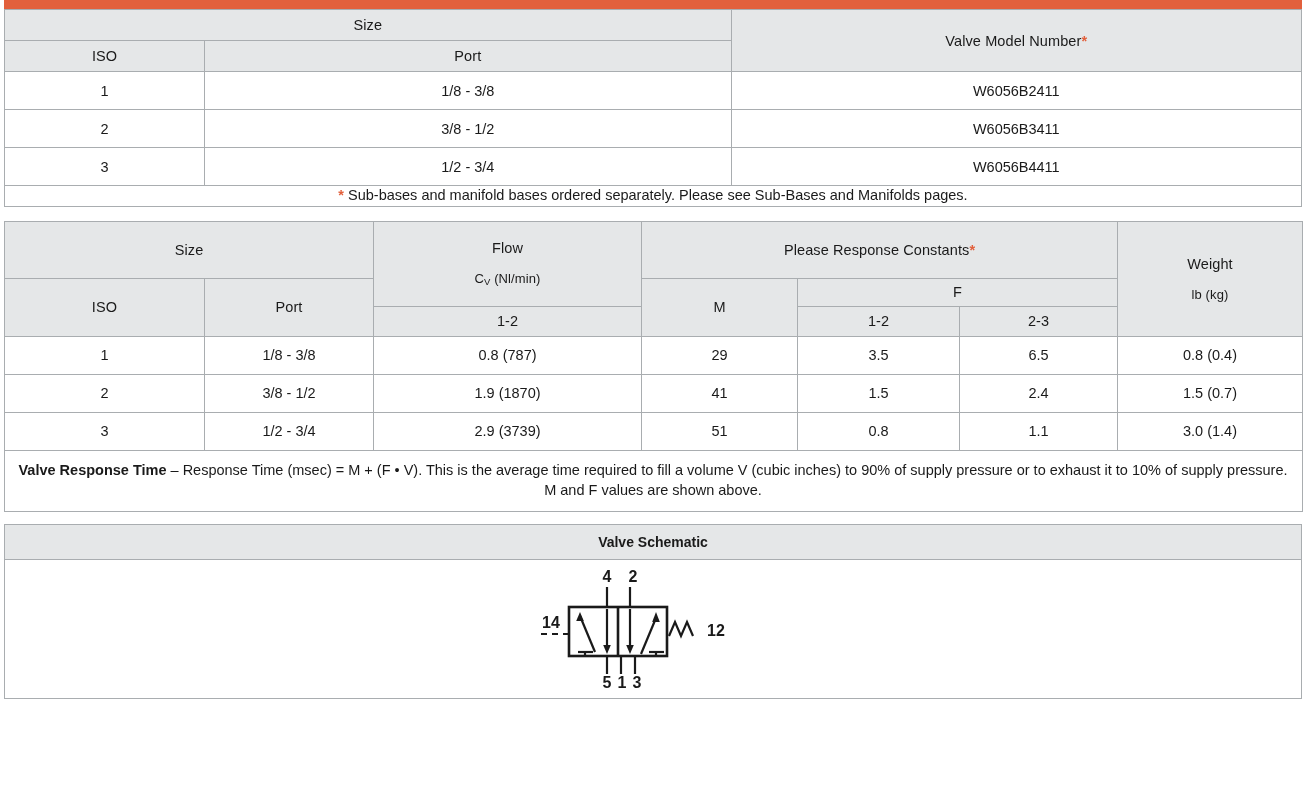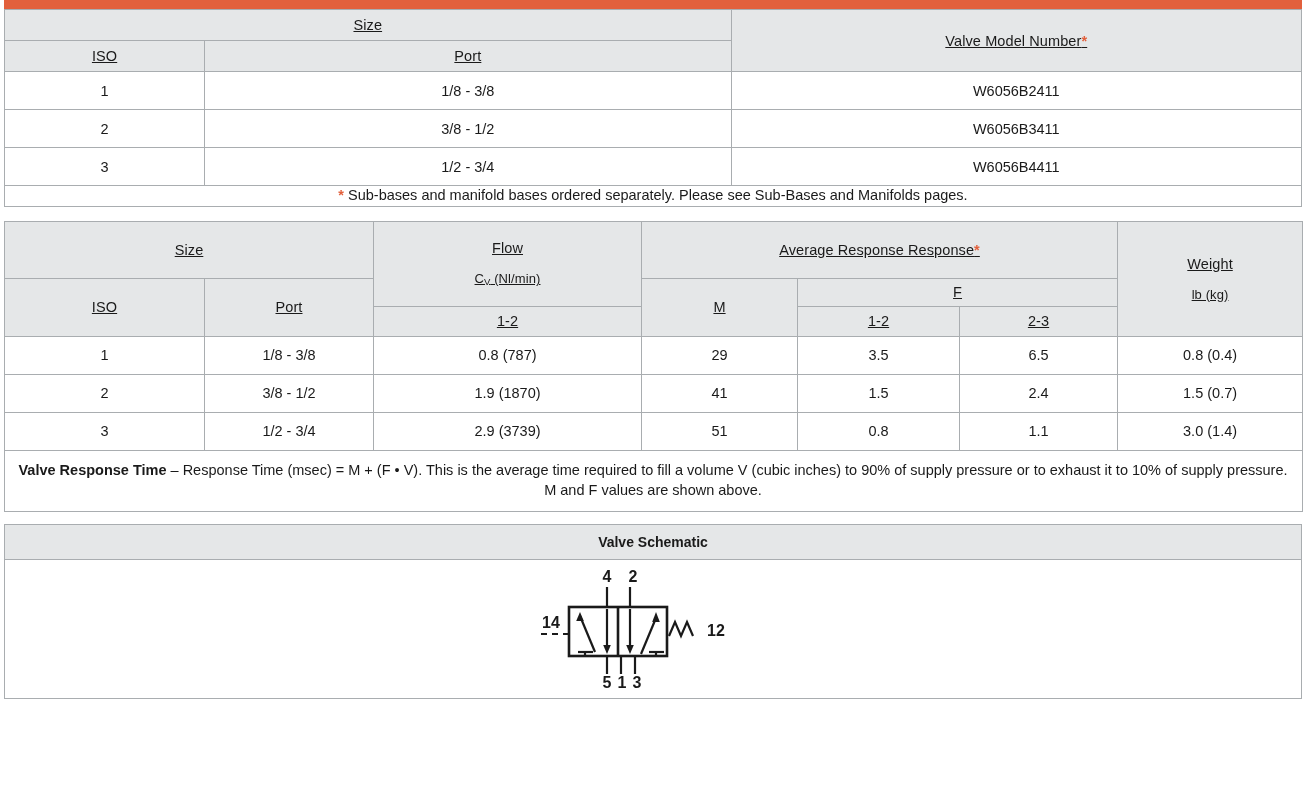--- a/index.html
+++ b/index.html
@@ -45,21 +45,20 @@
     vertical-align: middle;
     font-weight: normal;
     font-size: 14.5px;
     color: #1a1a1a;
   }
   .hd {
     background: #e5e7e8;
     font-weight: bold;
     font-size: 14.5px;
     letter-spacing: .1px;
-    text-decoration: underline;
   }
   .body-row td {
     background: #ffffff;
     height: 37px;
     font-size: 14.5px;
   }
   .note-row td {
     background: #ffffff;
     text-align: left;
     font-weight: bold;
@@ -180,21 +179,21 @@
       <col style="width:185px">
     </colgroup>
     <tbody>
       <tr>
         <td class="hd" colspan="2" style="height:56px">Size</td>
         <td class="hd" rowspan="2" style="height:56px">
           <span>Flow</span>
           <span class="sub-label"><span>C</span><sub>V</sub><span> (Nl/min)</span></span>
         </td>
         <td class="hd" colspan="3" style="height:56px">
-          <span>Average Response Response</span><span class="star">*</span>
+          <span>Please Response Constants</span><span class="star">*</span>
         </td>
         <td class="hd" rowspan="3" style="height:56px">
           <span>Weight</span>
           <span class="sub-label">lb (kg)</span>
         </td>
       </tr>
 
       <tr>
         <td class="hd" rowspan="2" style="height:35px">ISO</td>
         <td class="hd" rowspan="2" style="height:35px">Port</td>

